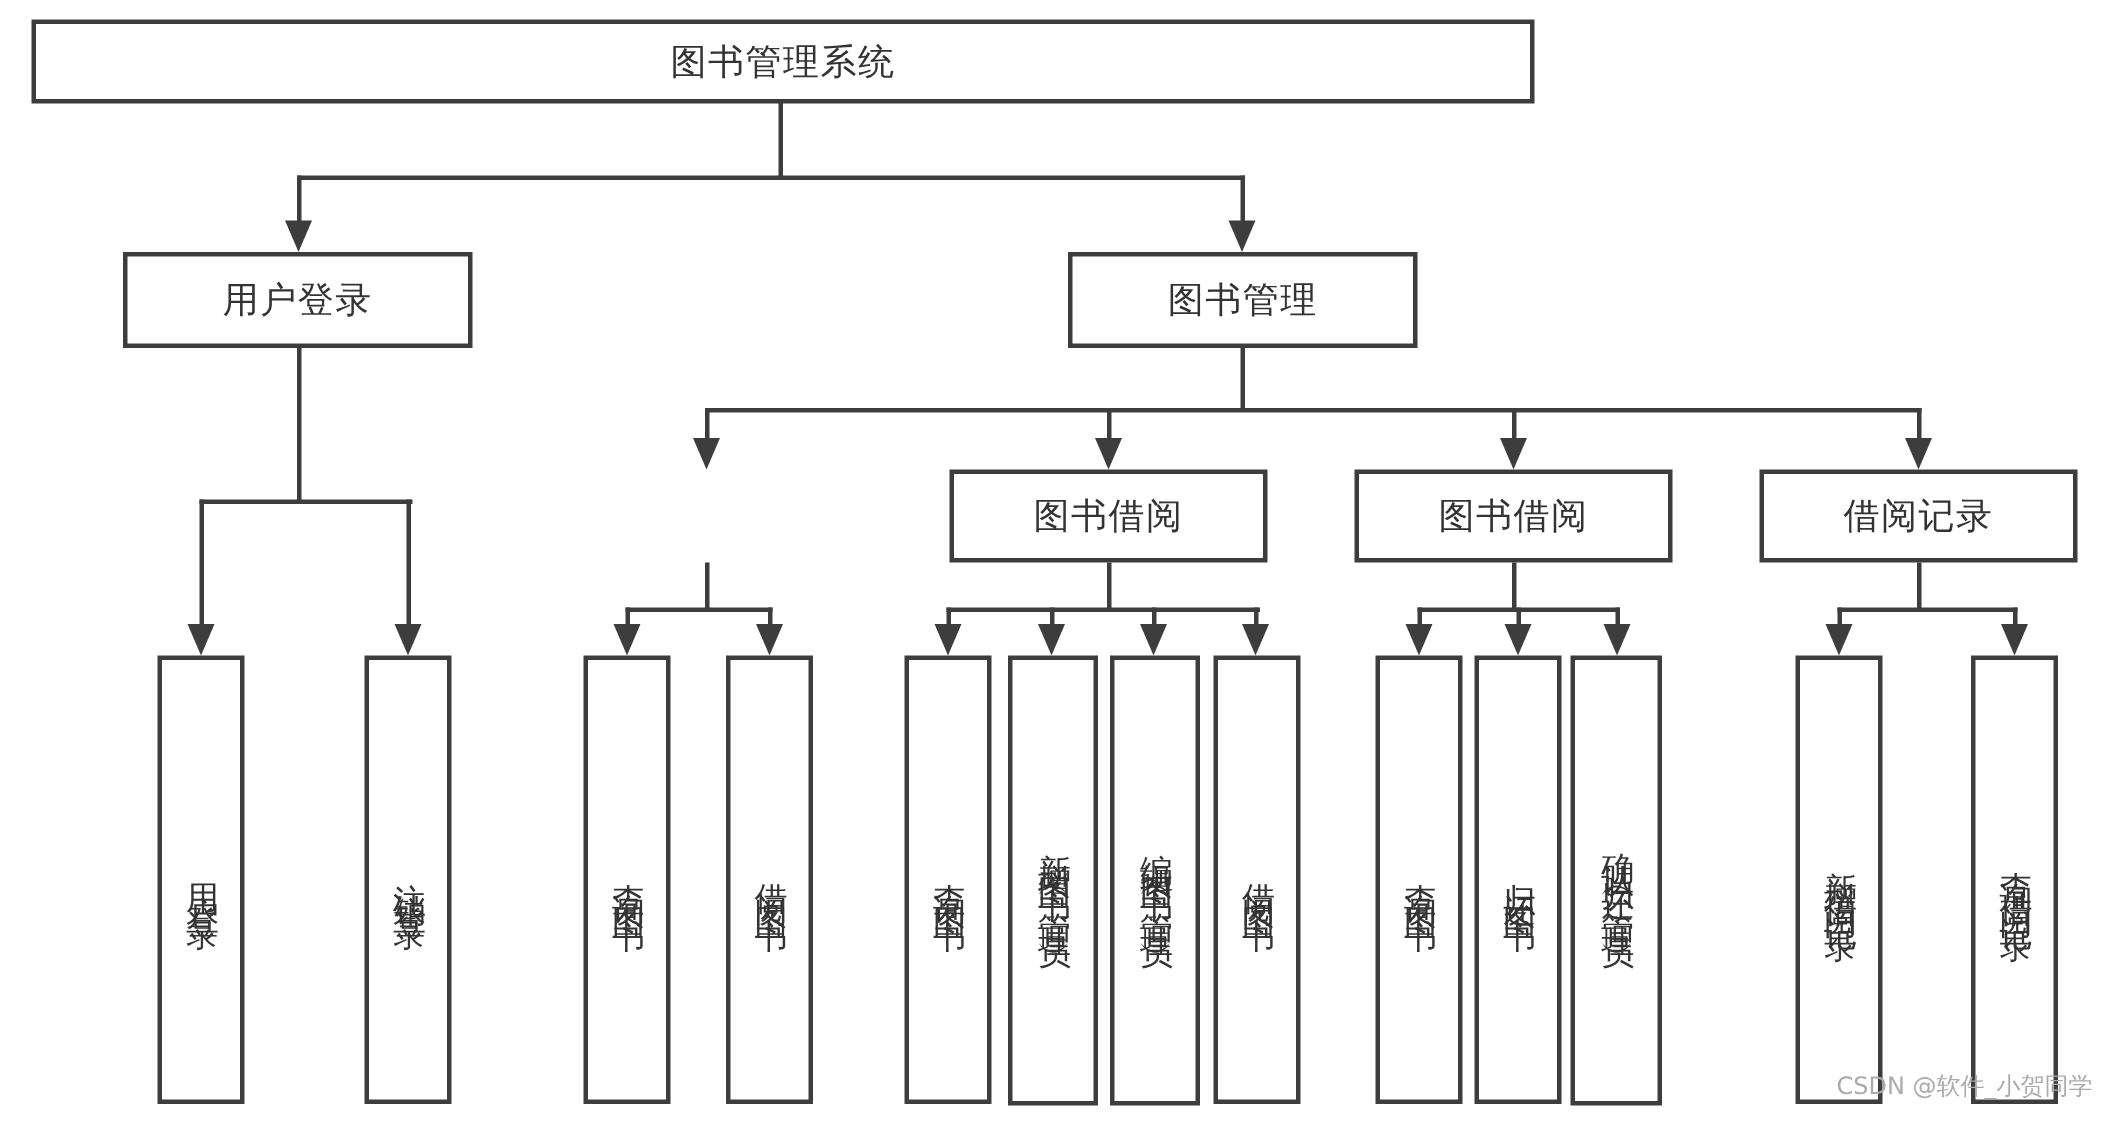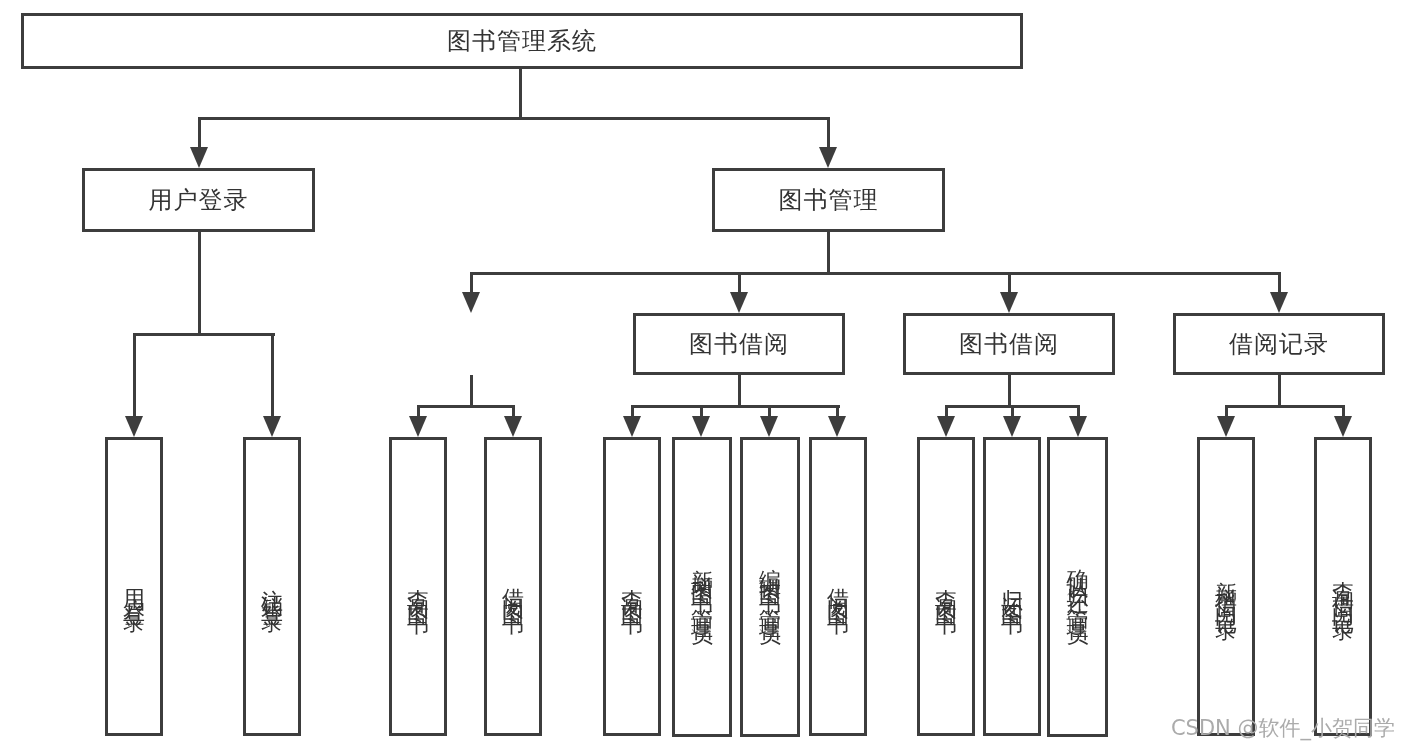--- a/index.html
+++ b/index.html
@@ -49,21 +49,21 @@
     width: 0;
     height: 0;
     border-left: 9px solid transparent;
     border-right: 9px solid transparent;
     border-top: 21px solid var(--line);
   }
   .watermark {
     position: absolute;
     right: 10px;
     top: 714px;
-    font-size: 21px;
+    font-size: 16px;
     color: var(--wm);
     z-index: 5;
     white-space: nowrap;
   }
 </style>
 </head>
 <body>
 
 <div class="canvas">
 

